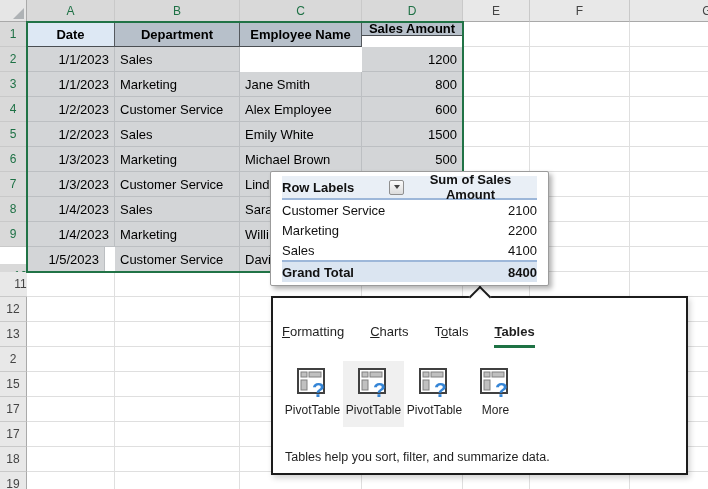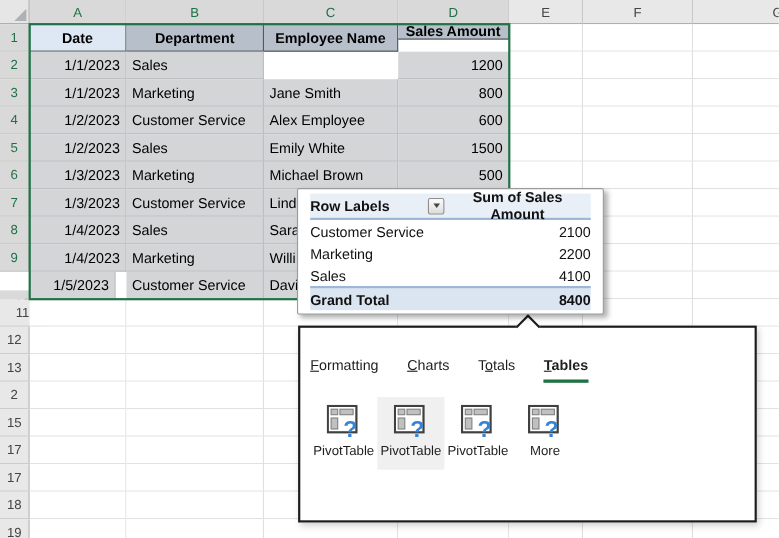--- a/index.html
+++ b/index.html
@@ -298,14 +298,15 @@
           <div class="qa-ico"><svg width="32" height="30" viewBox="0 0 32 30">
               <rect x="1" y="1" width="26" height="24" fill="#FFF" stroke="#404040" stroke-width="2"></rect>
               <rect x="4" y="4" width="6" height="5" fill="#C0C0C0" stroke="#808080" stroke-width="1"></rect>
               <rect x="12" y="4" width="12" height="5" fill="#C0C0C0" stroke="#808080" stroke-width="1"></rect>
               <rect x="4" y="12" width="6" height="10" fill="#C0C0C0" stroke="#808080" stroke-width="1"></rect>
               <text x="15" y="29" font-size="21" font-weight="bold" fill="#3585D6" font-family="Liberation Sans, sans-serif">?</text>
             </svg></div>
           <div class="qa-lbl">More</div>
         </div>
       </div>
+    <div class="qa-desc">Tables help you sort, filter, and summarize data.</div>
   </div>
 </div>
 
 </body></html>

